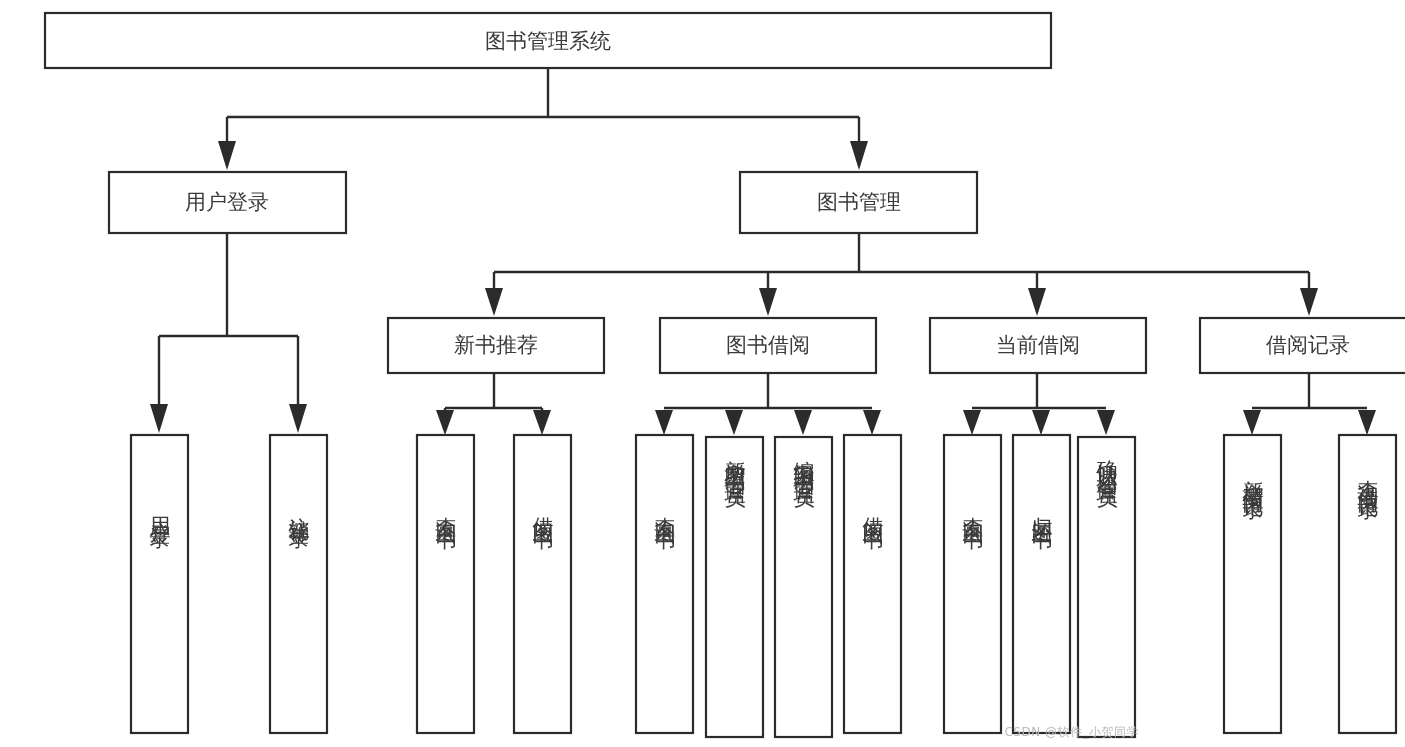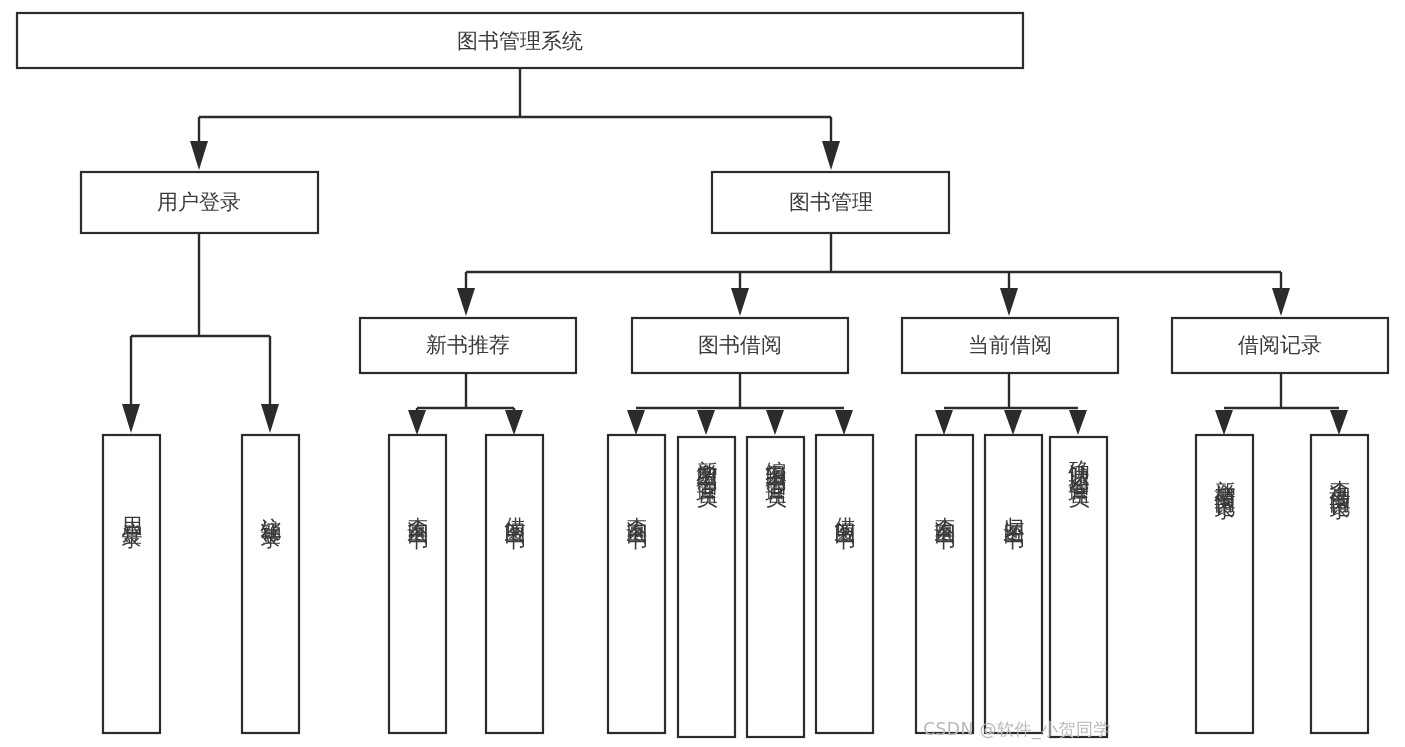--- a/index.html
+++ b/index.html
@@ -11,20 +11,21 @@
     width: 1405px;
     height: 747px;
     font-family: "DejaVu Sans", "Liberation Sans", sans-serif;
     overflow: hidden;
   }
   #diagram-root {
     position: relative;
     width: 1121px;
     height: 747px;
     background: #ffffff;
+    margin-left: 28px;
   }
   svg.canvas {
     position: absolute;
     left: 0;
     top: 0;
     width: 1405px;
     height: 747px;
   }
   .node-box {
     fill: #ffffff;
@@ -63,21 +64,21 @@
     line-height: 1;
     letter-spacing: 4px;
     color: #3a3a3a;
     white-space: nowrap;
   }
   .watermark {
     position: absolute;
     right: 10px;
     bottom: 6px;
     font-family: "DejaVu Sans", "Liberation Sans", sans-serif;
-    font-size: 17px;
+    font-size: 12px;
     color: #b9b9b9;
     letter-spacing: 0.5px;
     user-select: none;
   }
 </style>
 </head>
 <body>
 
 <div id="diagram-root">
 

